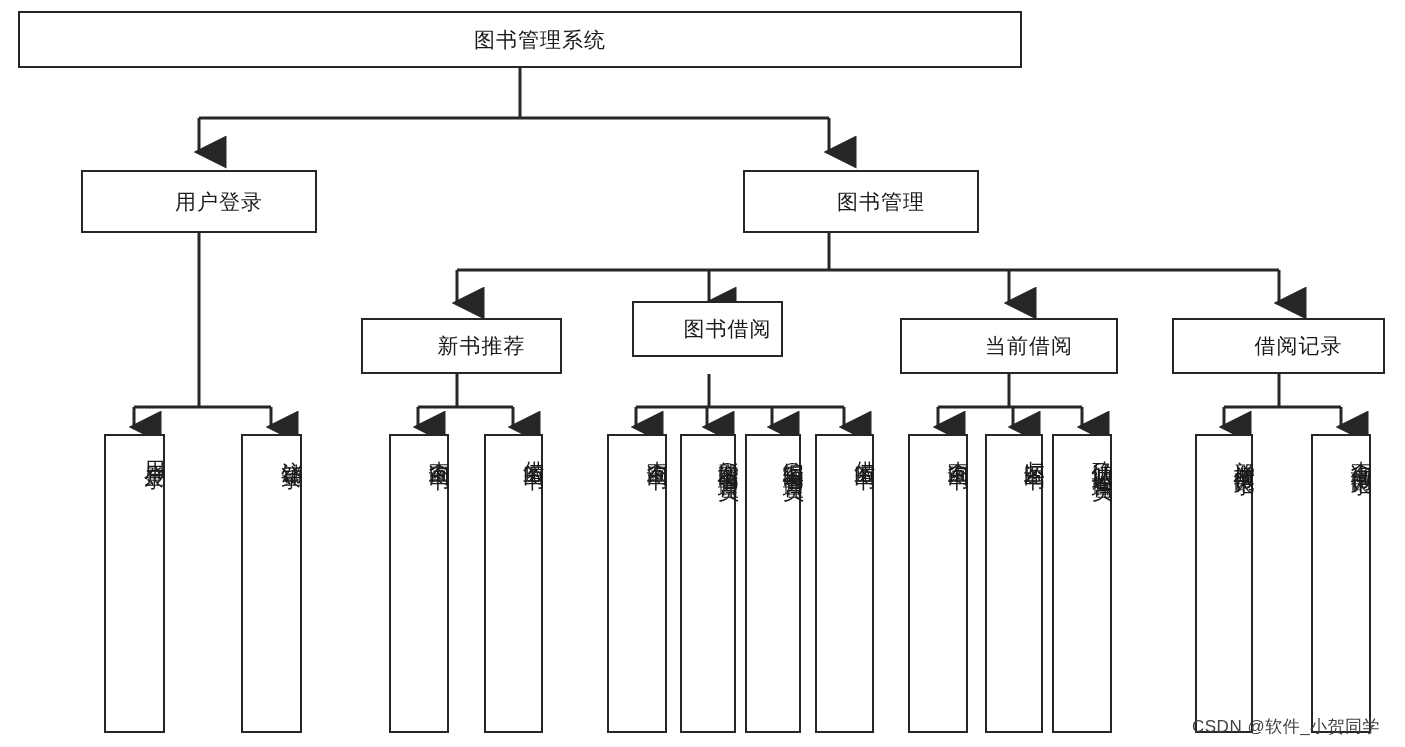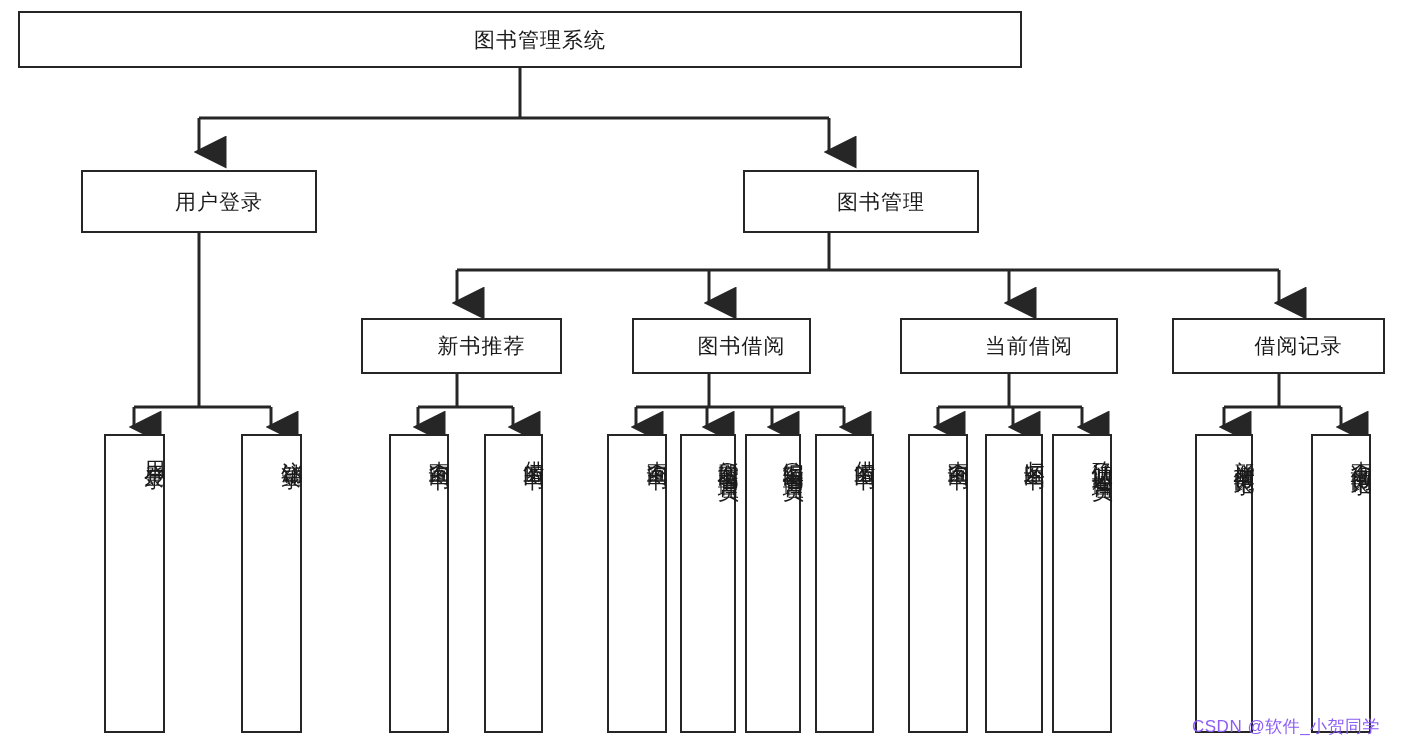--- a/index.html
+++ b/index.html
@@ -52,21 +52,21 @@
   .node.vert .vtext {
     writing-mode: vertical-rl;
     text-orientation: upright;
     line-height: 1.08;
     letter-spacing: 3px;
     white-space: nowrap;
   }
   .watermark {
     position: absolute;
     font-size: 17px;
-    color: #8b5cf6;
+    color: #404040;
     letter-spacing: 0.5px;
     white-space: nowrap;
   }
 </style>
 </head>
 <body>
 
 <div id="canvas">
 
   <svg class="edges" viewBox="0 0 1405 747">
@@ -126,21 +126,21 @@
   <div class="node horiz" style="left:81px; top:170px; width:236px; height:63px;">
     <span>用户登录</span>
   </div>
   <div class="node horiz" style="left:711px; top:170px; width:236px; height:63px;margin-left:32px;">
     <span>图书管理</span>
   </div>
 
   <div class="node horiz" style="left:361px; top:318px; width:201px; height:56px;">
     <span>新书推荐</span>
   </div>
-  <div class="node horiz" style="left:632px; top:318px; width:179px; height:56px;">
+  <div class="node horiz" style="left:632px; top:301px; width:151px; height:56px;">
     <span>图书借阅</span>
   </div>
   <div class="node horiz" style="left:900px; top:318px; width:218px; height:56px;">
     <span>当前借阅</span>
   </div>
   <div class="node horiz" style="left:1172px; top:318px; width:213px; height:56px;">
     <span>借阅记录</span>
   </div>
 
   <div class="node vert" style="left:104px; top:434px; width:61px; height:299px;">

